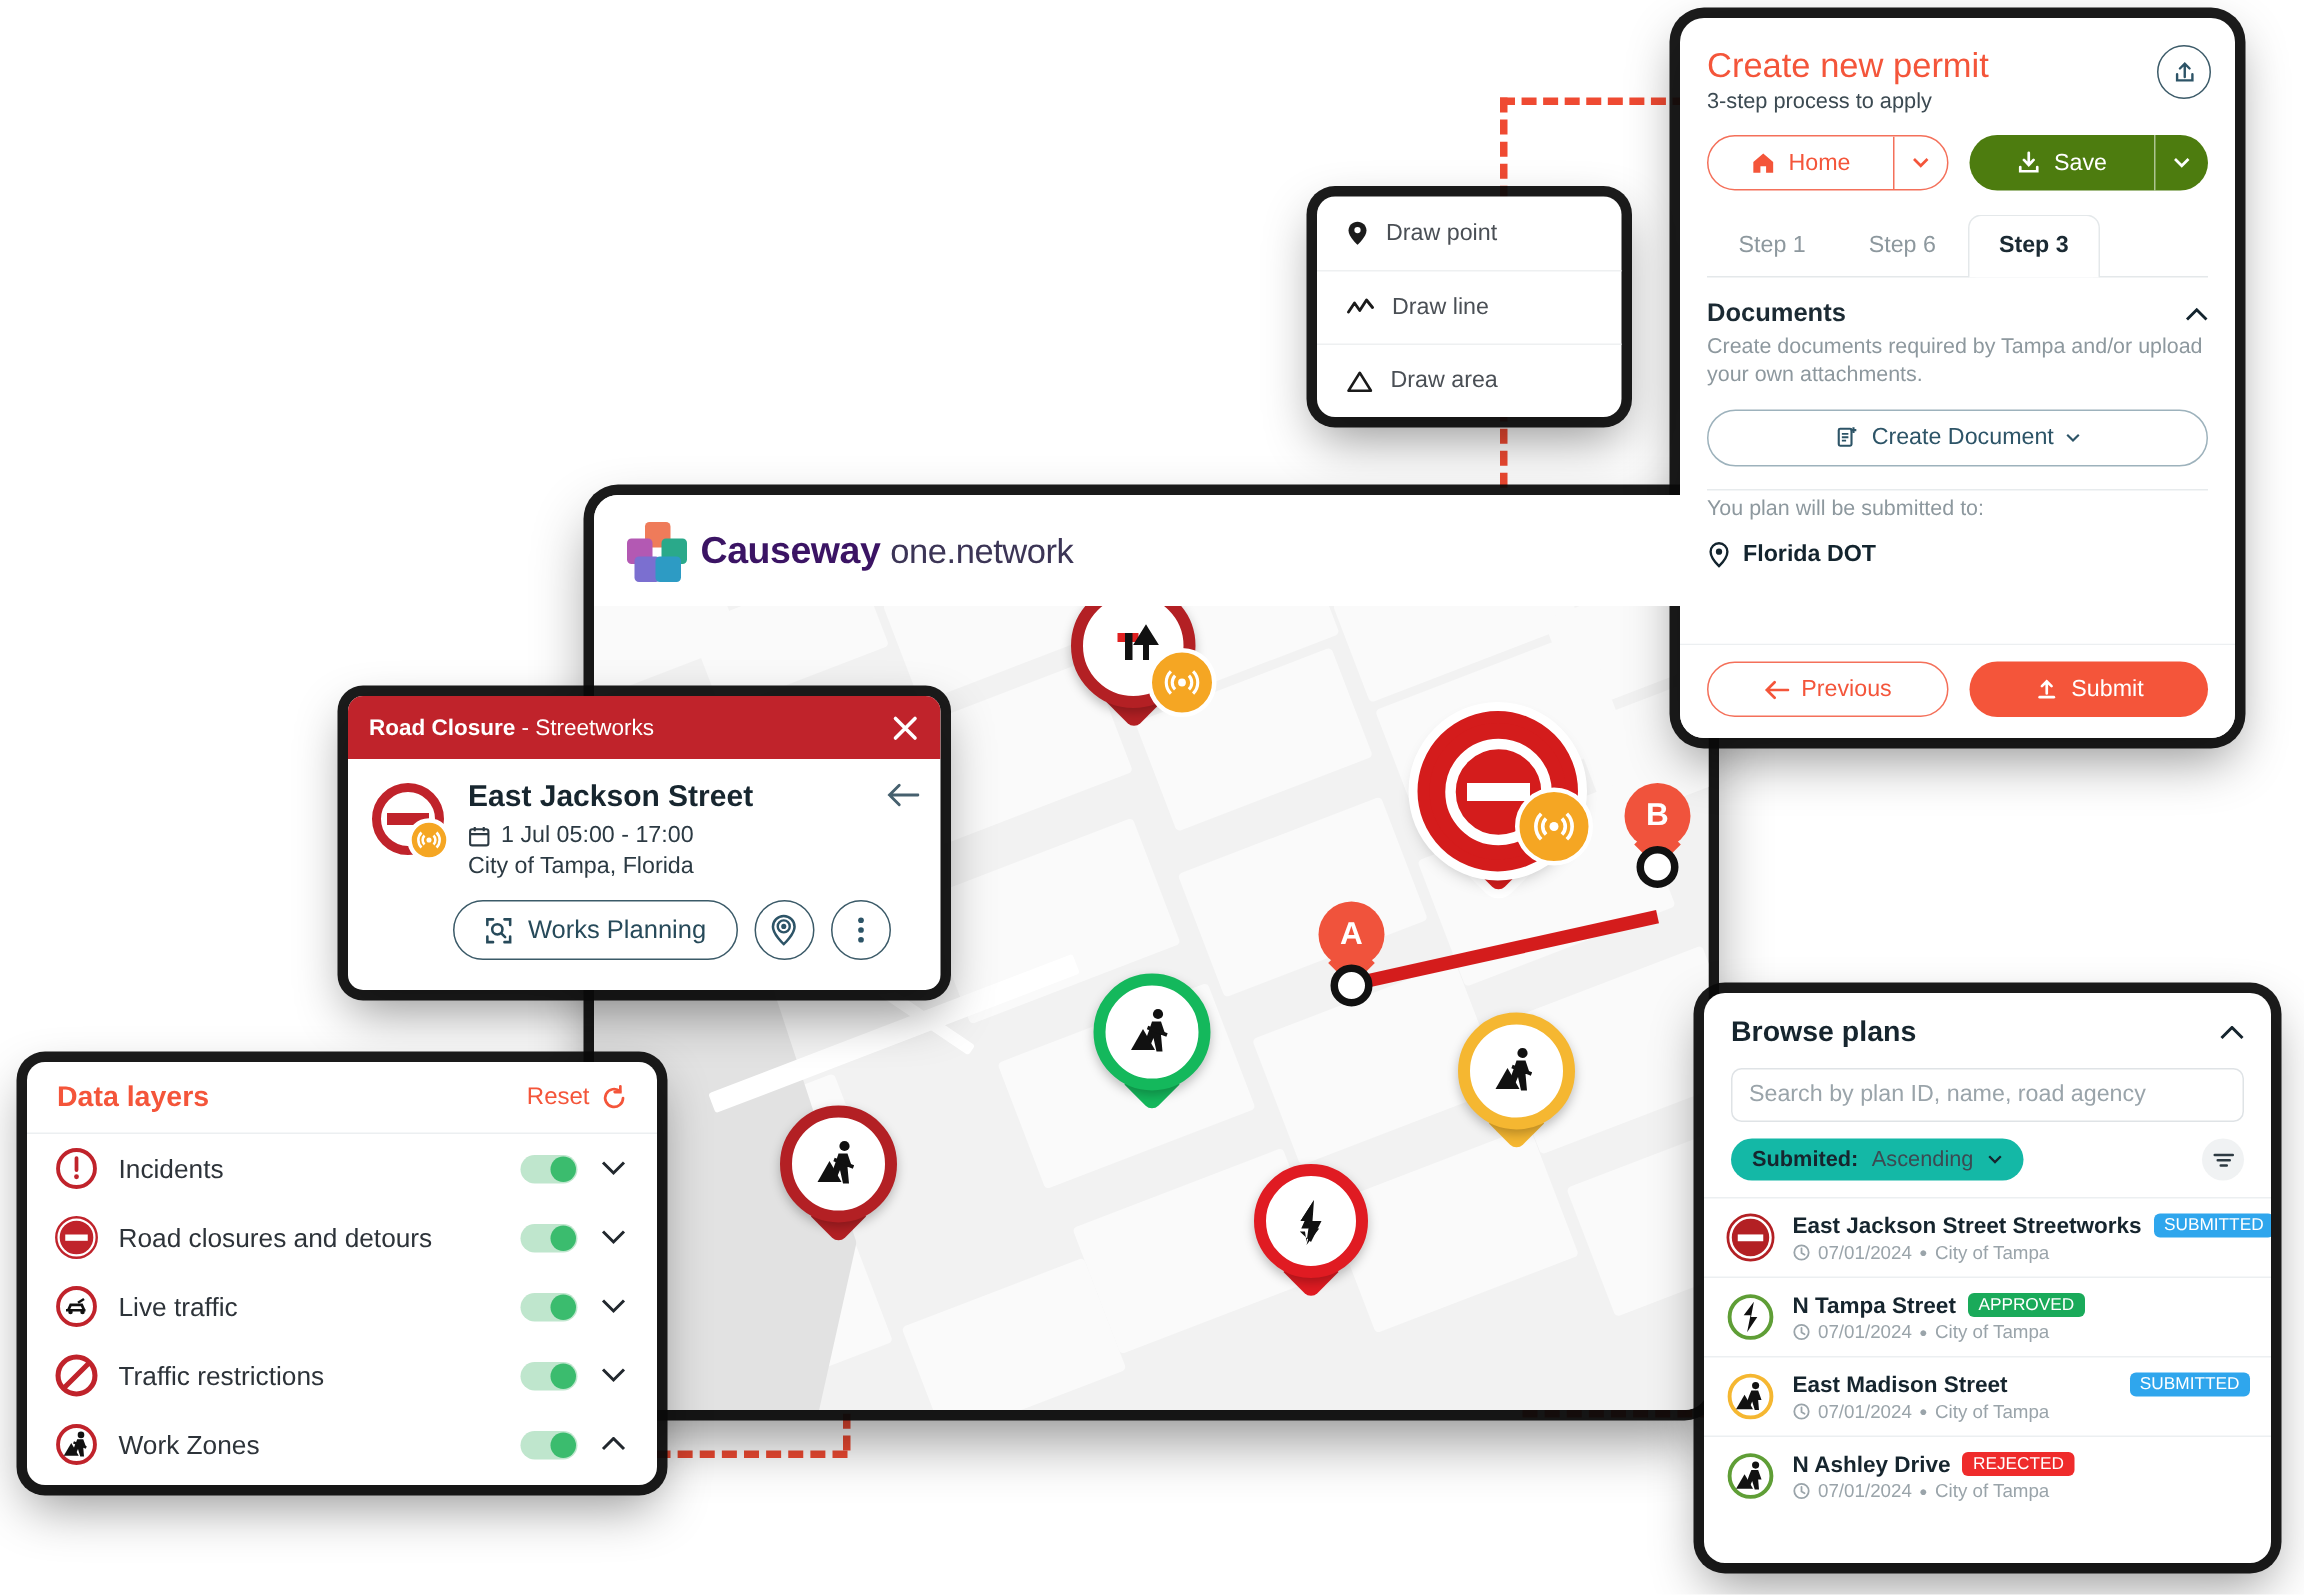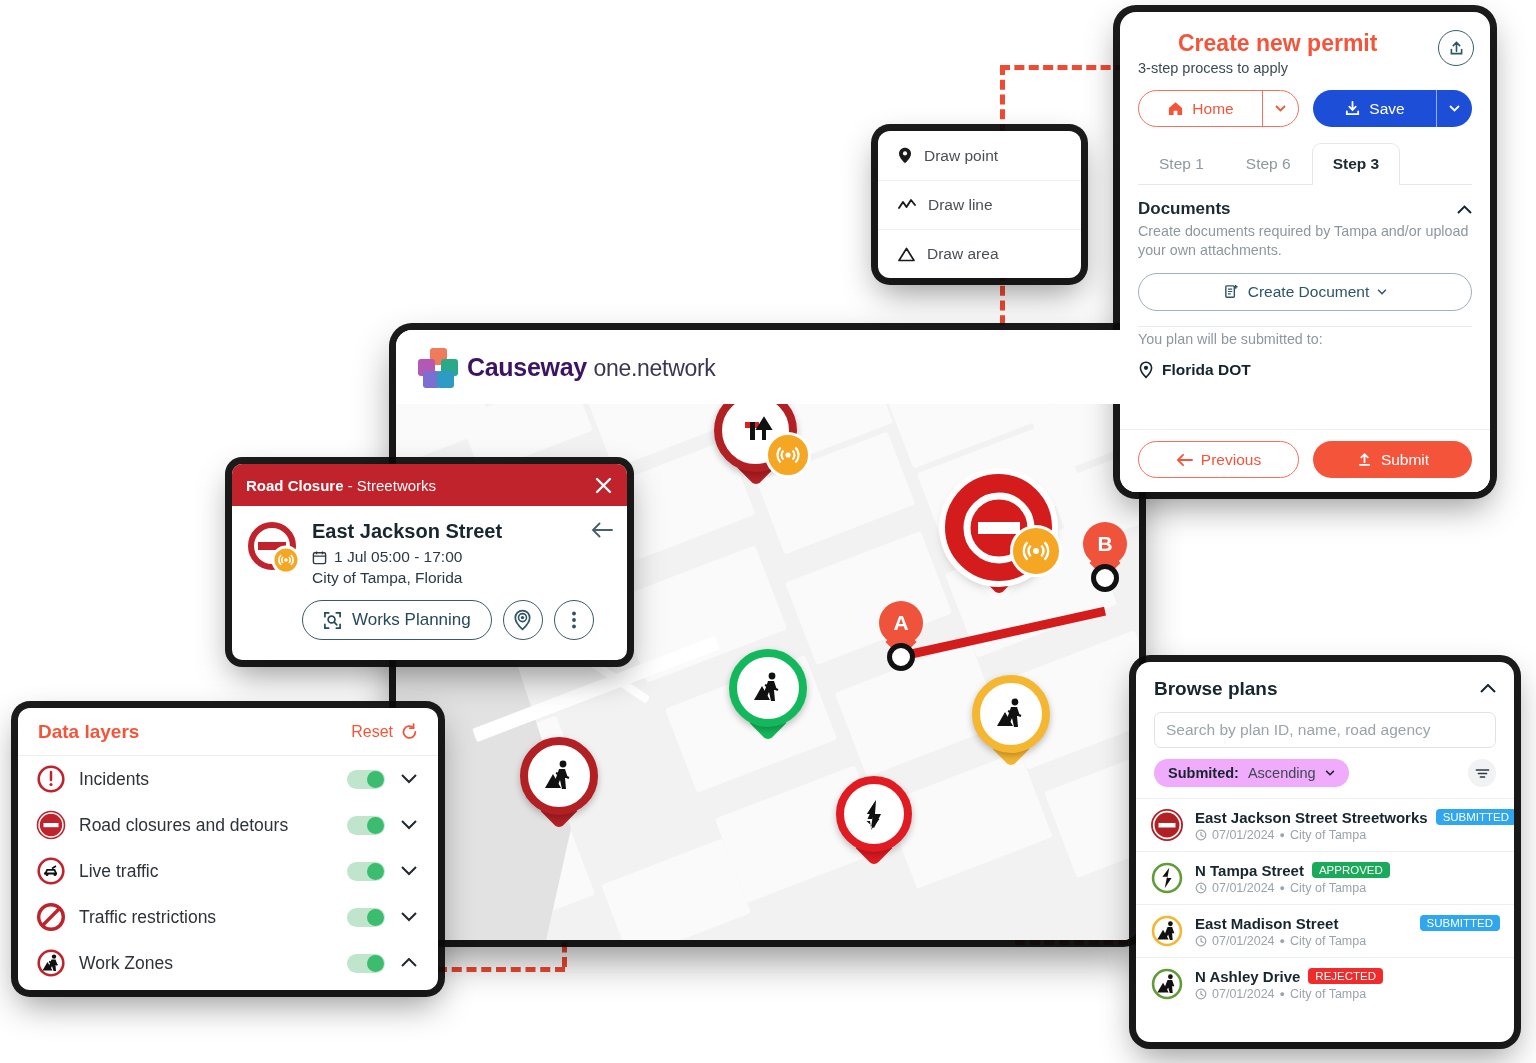--- a/index.html
+++ b/index.html
@@ -77,37 +77,37 @@
     border-radius: 50%; background: #fff; border: 5px solid #111; }
   .route-line { position: absolute; height: 9px; background: #d41c1c; transform-origin: left center; }
 
   .dot { position: absolute; width: 22px; height: 22px; border-radius: 50%; background: #ef4a32; }
   .dash-h { position: absolute; height: 0; border-top: 5px dashed #ef4a32; }
   .dash-v { position: absolute; width: 0; border-left: 5px dashed #ef4a32; }
 
   
   #permit { left: 1120px; top: 12px; width: 370px; height: 480px; border-radius: 16px; }
   .pm-pad { padding: 18px 18px 0 18px; }
-  .pm-title { color: #f4553a; font-size: 23px; font-weight: bold; margin-left: 40px; }
+  .pm-title { color: #f4553a; font-size: 23px; font-weight: normal; }
   .pm-sub { color: #3c4a52; font-size: 14.5px; margin-top: 3px; }
   .share-btn {
     position: absolute; right: 16px; top: 18px; width: 36px; height: 36px;
     border-radius: 50%; border: 1.6px solid #3b5a68; display: flex;
     align-items: center; justify-content: center;
   }
   .btn-row { display: flex; gap: 14px; margin-top: 14px; }
   .split-btn { display: flex; height: 37px; border-radius: 19px; overflow: hidden; flex: 1; }
   .split-main {
     flex: 1; display: flex; align-items: center; justify-content: center; gap: 8px;
     font-size: 15.5px;
   }
   .split-caret { width: 36px; display: flex; align-items: center; justify-content: center; }
   .btn-outline { border: 1.6px solid #f4705a; color: #f4553a; background: #fff; }
   .btn-outline .split-caret { border-left: 1.4px solid #f4705a; }
-  .btn-solid { background: #1d4ed8; color: #fff; }
+  .btn-solid { background: #4d7c0f; color: #fff; }
   .btn-solid .split-caret { border-left: 1.4px solid rgba(255,255,255,0.55); }
 
   .tabs { display: flex; margin-top: 16px; border-bottom: 1.4px solid #e4e8ea; }
   .tab {
     padding: 11px 20px; font-size: 15.5px; color: #8d989e;
     border: 1.4px solid transparent; border-bottom: none; border-radius: 9px 9px 0 0;
   }
   .tab.active {
     color: #1b2a33; font-weight: bold; background: #fff;
     border-color: #e4e8ea; margin-bottom: -1.4px;
@@ -180,21 +180,21 @@
   #browse { left: 1136px; top: 662px; width: 378px; height: 380px; border-radius: 14px; overflow: hidden; }
   #browse-head { display: flex; align-items: center; justify-content: space-between;
                  padding: 16px 18px 0 18px; }
   #browse-head .t { font-size: 19px; font-weight: bold; color: #16252e; }
   .search-box {
     margin: 12px 18px 0 18px; height: 36px; border: 1.3px solid #dfe3e6; border-radius: 7px;
     display: flex; align-items: center; padding: 0 11px; color: #9aa4aa; font-size: 15.5px;
   }
   .sort-row { display: flex; align-items: center; justify-content: space-between;
               margin: 11px 18px 0 18px; }
-  .sort-pill { height: 28px; border-radius: 14px; background: #f0abfc; display: flex;
+  .sort-pill { height: 28px; border-radius: 14px; background: #14b8a6; display: flex;
                align-items: center; gap: 9px; padding: 0 14px; font-size: 14.5px; color: #3c4a52; }
   .sort-pill b { color: #16252e; }
   .filter-btn { width: 28px; height: 28px; border-radius: 50%; background: #f0f2f3;
                 display: flex; align-items: center; justify-content: center; }
   .plan-list { margin-top: 11px; }
   .plan-row { display: flex; align-items: center; gap: 11px; padding: 9px 14px;
               border-top: 1px solid #eceff1; }
   .plan-sign { width: 34px; height: 34px; flex: none; position: relative; }
   .plan-main { flex: 1; min-width: 0; }
   .plan-t { display: flex; align-items: center; gap: 8px; }

